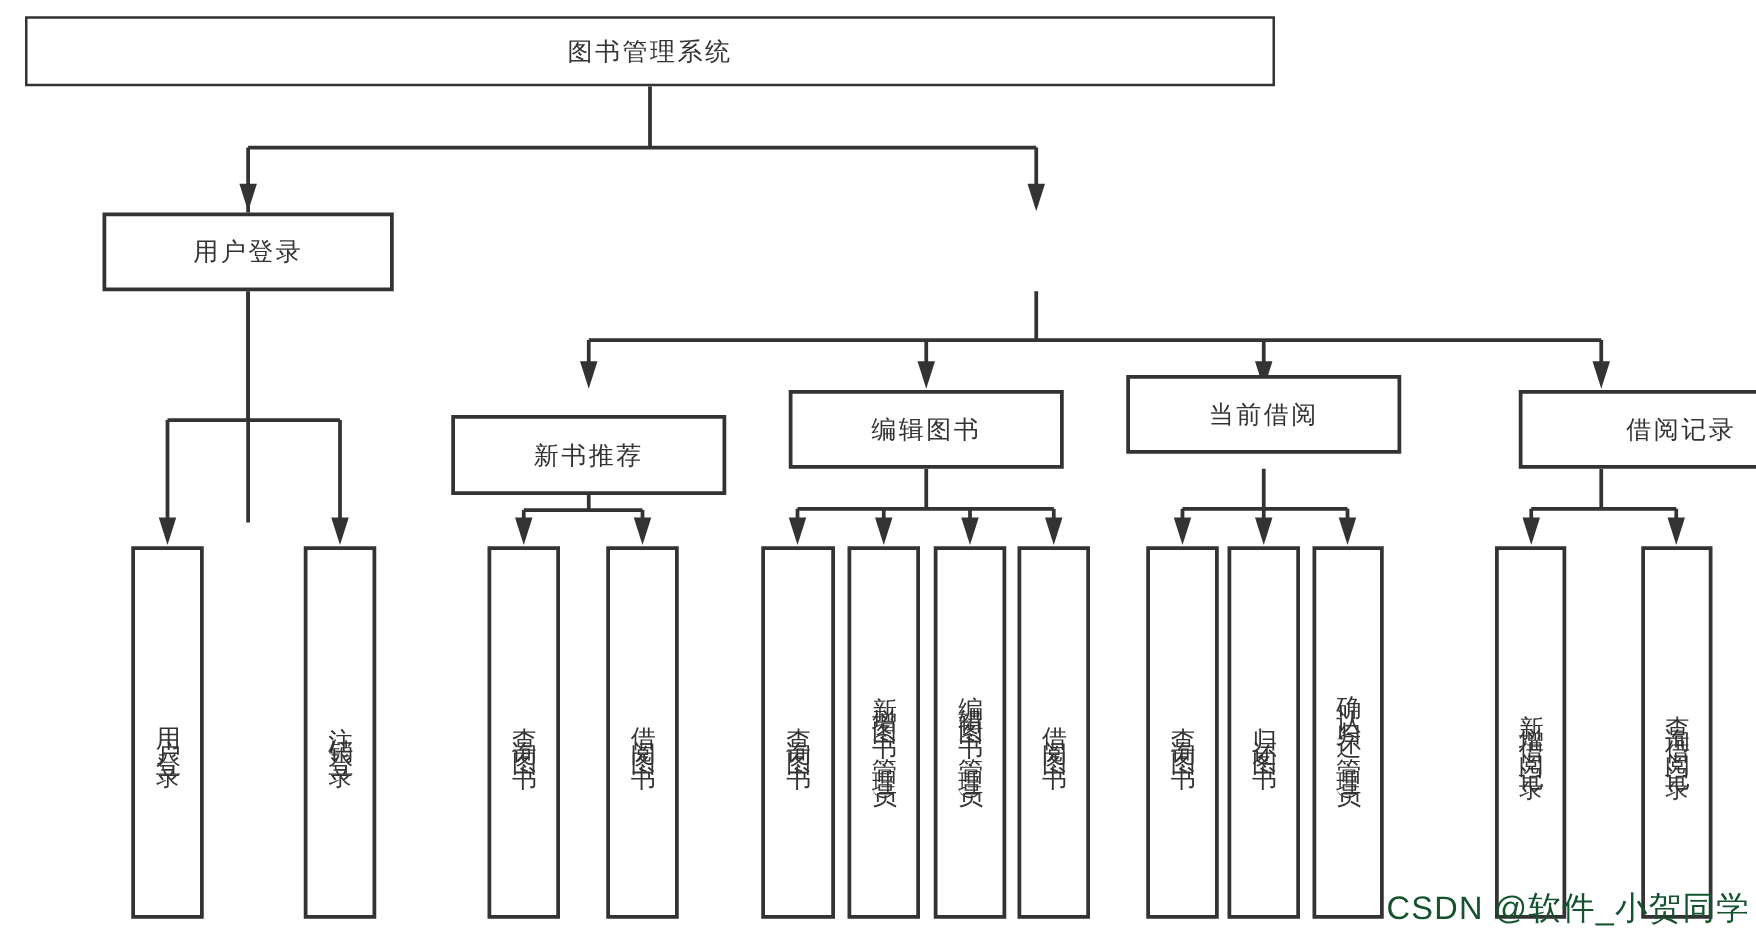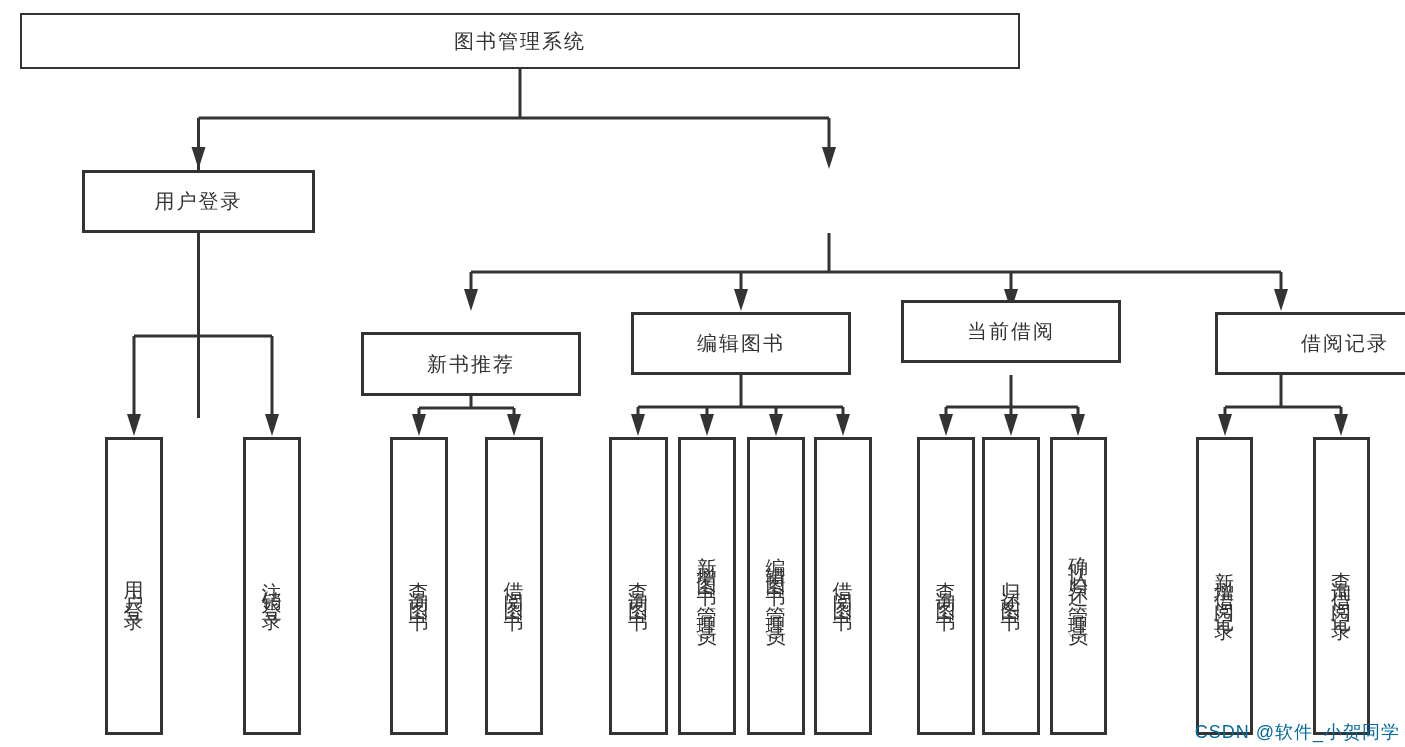--- a/index.html
+++ b/index.html
@@ -29,22 +29,22 @@
     writing-mode: vertical-rl;
     text-orientation: mixed;
     font-size: 20px;
     letter-spacing: 10px;
     line-height: 1;
   }
   .watermark {
     position: absolute;
     right: 5px;
     bottom: 3px;
-    font-size: 18px;
-    color: #0369a1;
+    font-size: 26px;
+    color: #14532d;
     z-index: 3;
     letter-spacing: 1px;
     white-space: nowrap;
   }
 </style>
 </head>
 <body>
 
 <div id="canvas">
 

